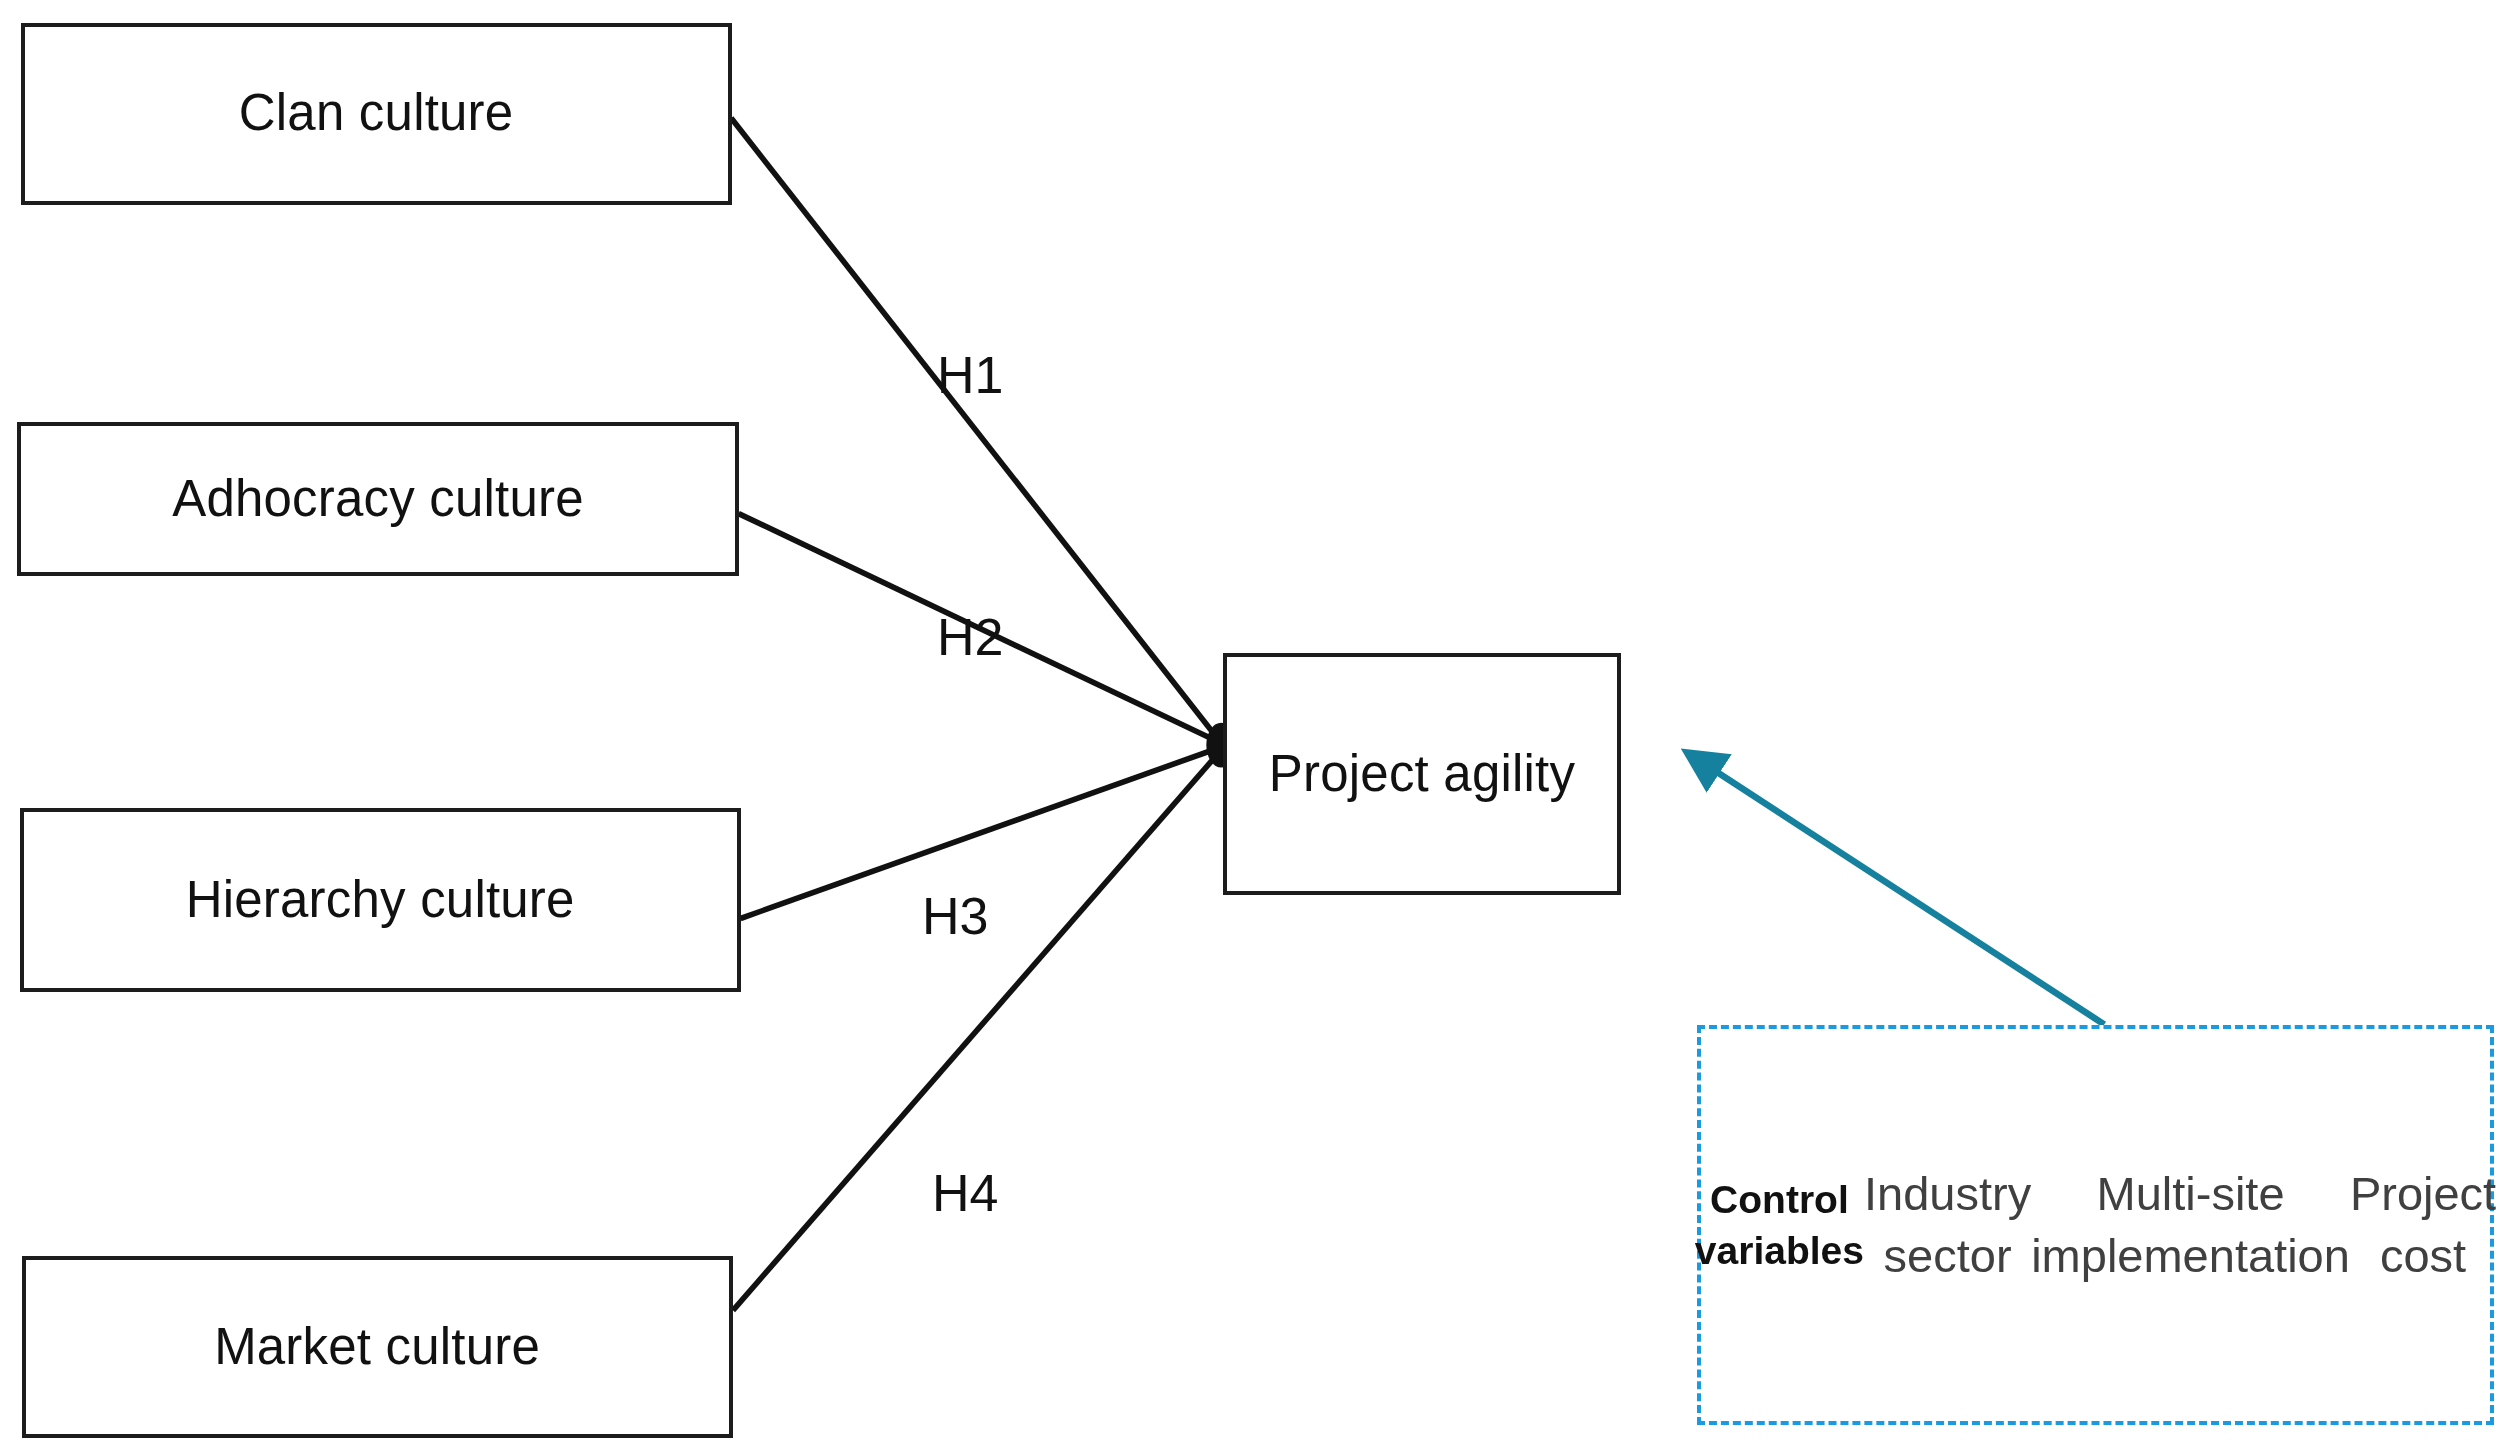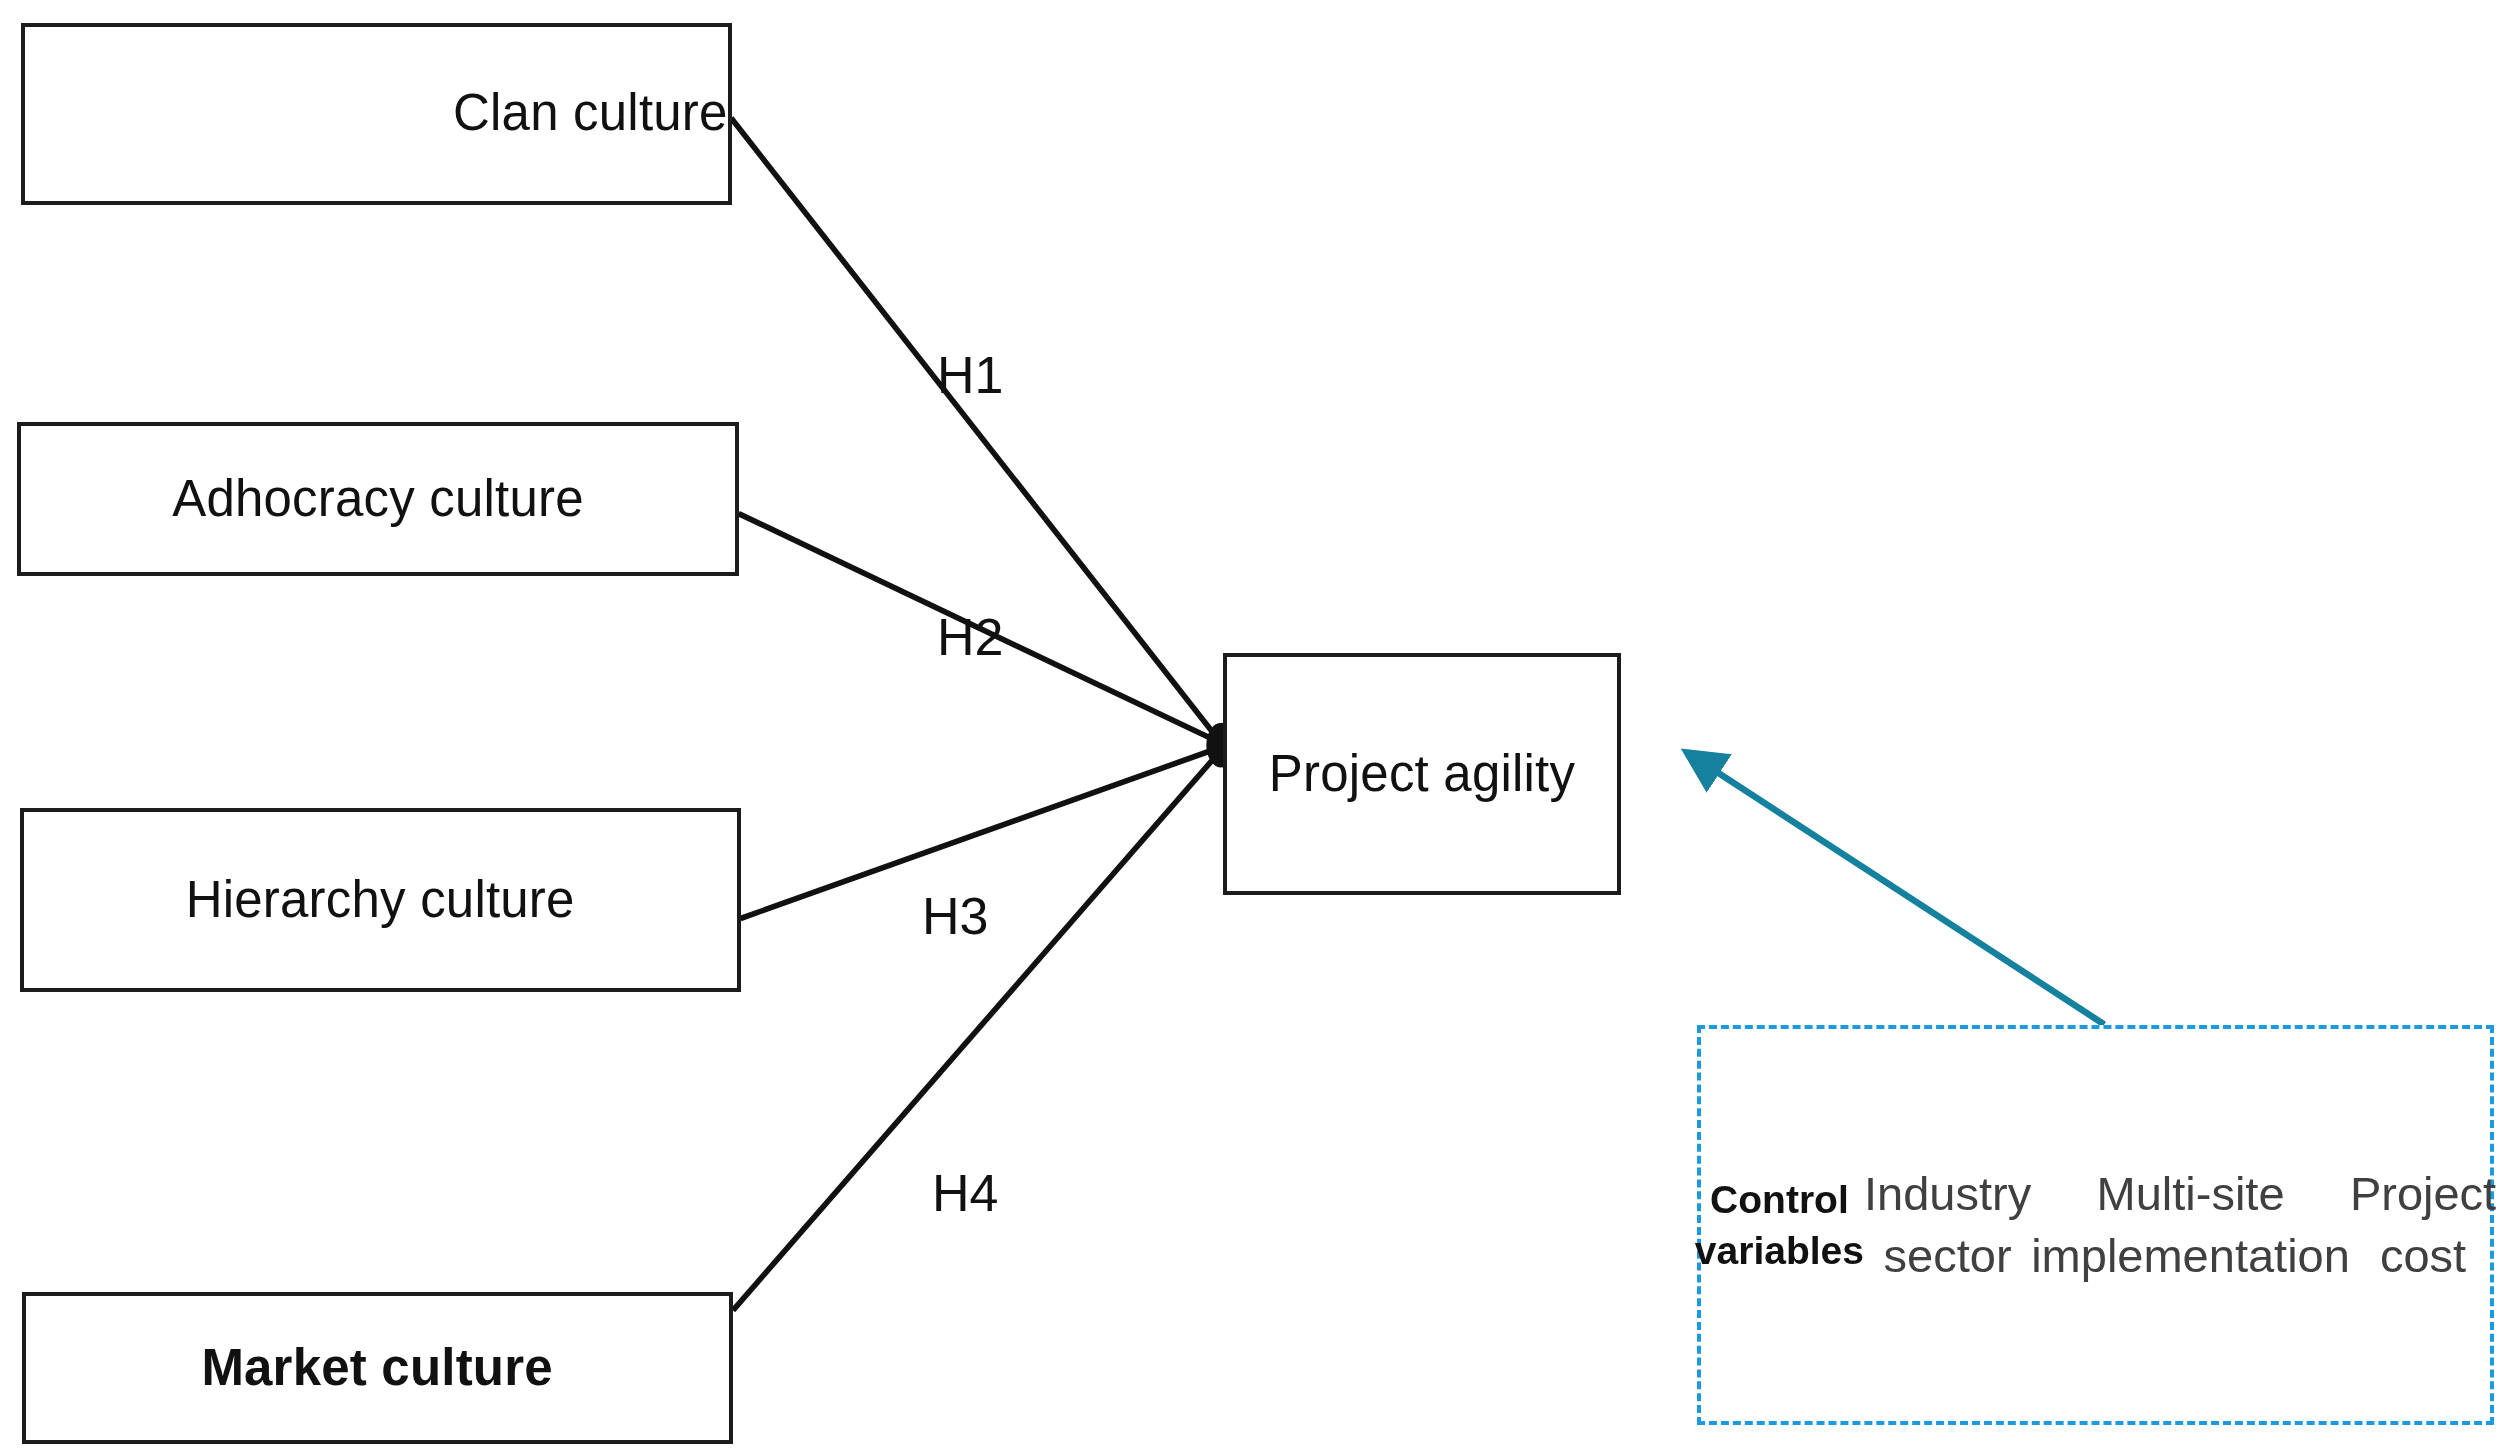--- a/index.html
+++ b/index.html
@@ -90,33 +90,33 @@
 
     <line x1="790" y1="980" x2="1303" y2="797" stroke="#111111" stroke-width="6"></line>
 
     <line x1="782" y1="1398" x2="1303" y2="800" stroke="#111111" stroke-width="6"></line>
 
     <ellipse cx="1303" cy="795" rx="16" ry="24" fill="#111111"></ellipse>
 
     <line x1="2245" y1="1093" x2="1800" y2="803" stroke="#15819f" stroke-width="7" marker-end="url(#blueArrow)"></line>
   </svg>
 
-  <div class="node" style="left:20.6px; top:22.5px; width:711px; height:182px;justify-content:flex-end;">
+  <div class="node" style="left:20.6px; top:22.5px; width:711px; height:182px;">
     <span class="node-label">Clan culture</span>
   </div>
 
   <div class="node" style="left:17px; top:422px; width:722px; height:154px;">
     <span class="node-label">Adhocracy culture</span>
   </div>
 
   <div class="node" style="left:19.7px; top:808px; width:721px; height:184px;">
     <span class="node-label">Hierarchy culture</span>
   </div>
 
-  <div class="node" style="left:21.6px; top:1292px; width:711px; height:152px;font-weight:bold;">
+  <div class="node" style="left:21.6px; top:1256px; width:711px; height:182px;">
     <span class="node-label">Market culture</span>
   </div>
 
   <div class="node" style="left:1223px; top:653px; width:398px; height:242px;">
     <span class="node-label">Project agility</span>
   </div>
 
   <span class="hyp-label" style="left:937px; top:305px;">H1</span>
   <span class="hyp-label" style="left:937px; top:567px;">H2</span>
   <span class="hyp-label" style="left:922px; top:846px;">H3</span>

